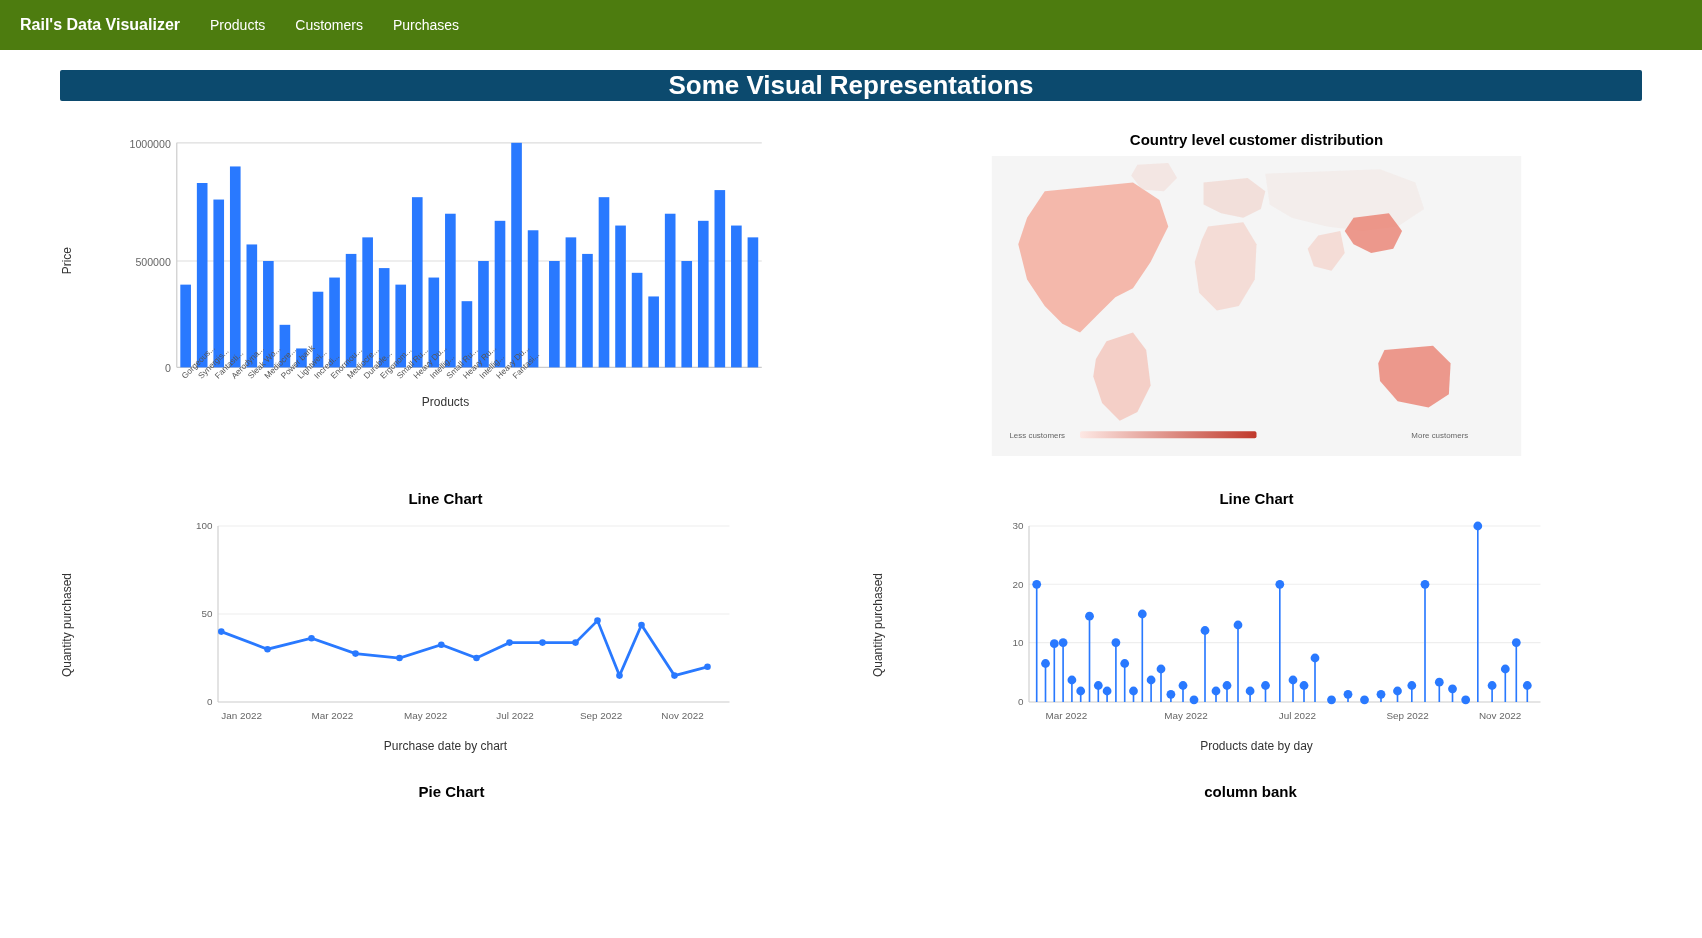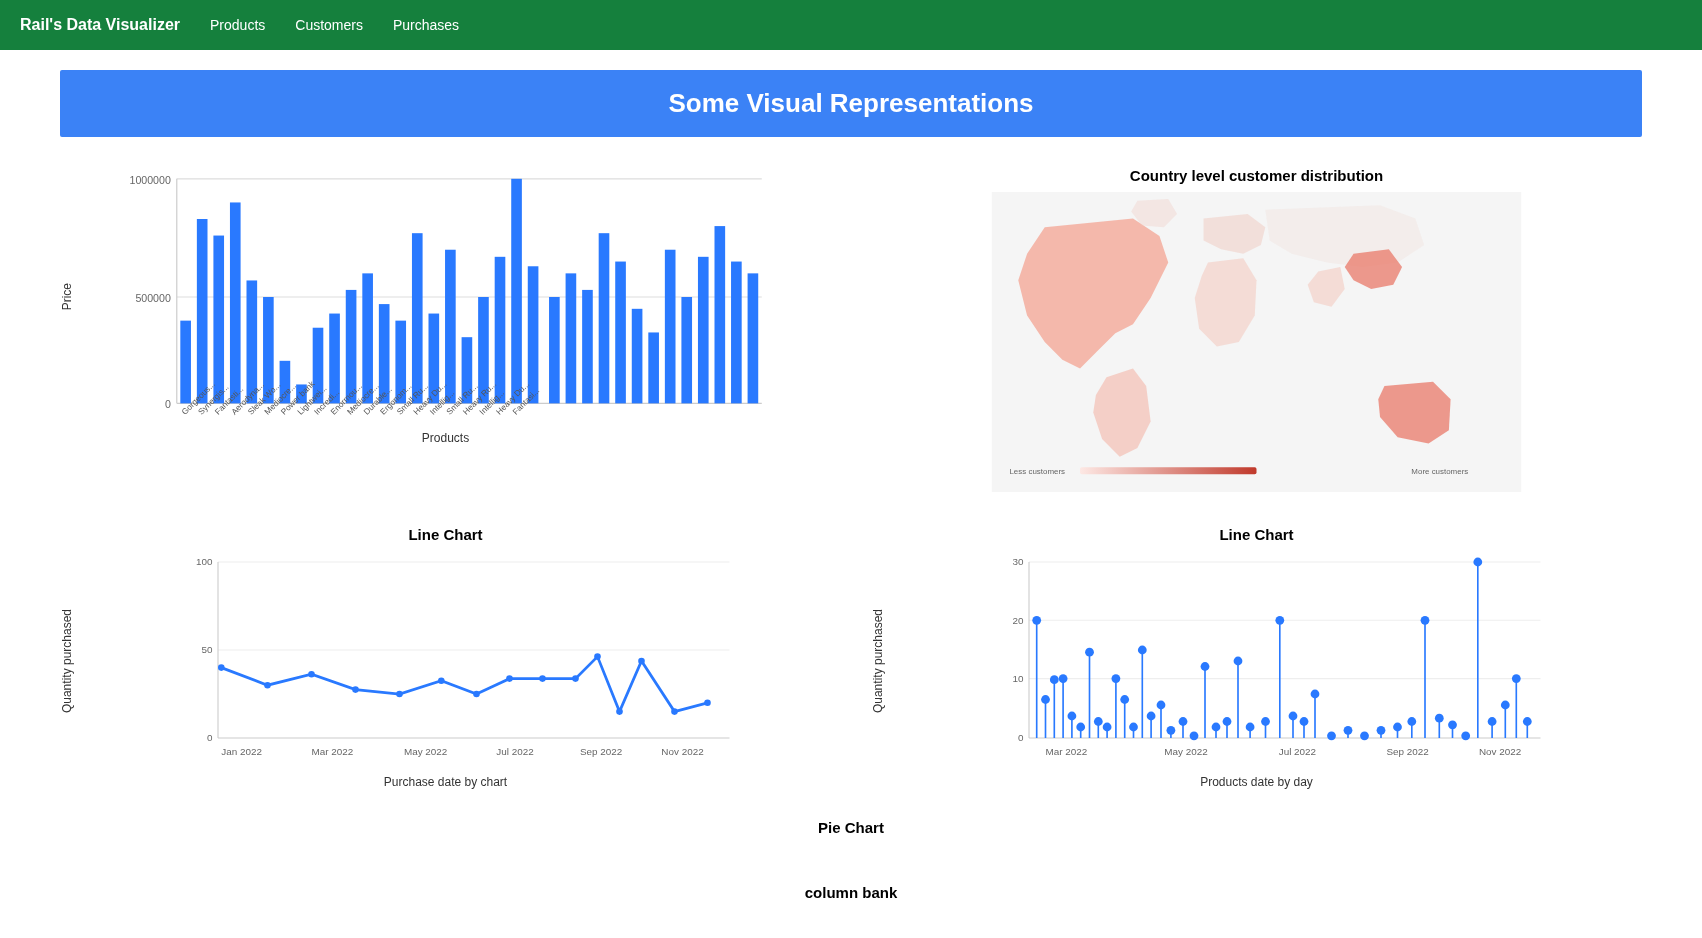--- a/index.html
+++ b/index.html
@@ -1,20 +1,20 @@
 <!DOCTYPE html>
 <html><head>
   <meta charset="utf-8">
   <style>
     * { box-sizing: border-box; margin: 0; padding: 0; }
     body { font-family: Arial, sans-serif; background: #fff; }
 
     
     .navbar {
-      background: #15803d;
+      background: #4d7c0f;
       height: 50px;
       display: flex;
       align-items: center;
       padding: 0 20px;
       gap: 30px;
     }
     .navbar-brand {
       color: #fff;
       font-weight: bold;
       font-size: 16px;
@@ -26,24 +26,23 @@
       text-decoration: none;
     }
 
     
     .main-content {
       padding: 20px 60px 40px;
     }
 
     
     .page-title-banner {
-      background: #3b82f6;
+      background: #0c4a6e;
       color: #fff;
       text-align: center;
-      padding: 18px;
       font-size: 26px;
       font-weight: bold;
       margin-bottom: 30px;
       border-radius: 2px;
     }
 
     
     .charts-row {
       display: flex;
       gap: 40px;
@@ -66,22 +65,21 @@
     .axis-label-x {
       text-align: center;
       font-size: 12px;
       color: #333;
       margin-top: 4px;
     }
 
     
     .charts-row-bottom {
       display: flex;
-      gap: 40px;
-      flex-direction: column;
+      gap: 16px;
     }
 
     svg text {
       font-family: Arial, sans-serif;
     }
   </style>
 </head>
 <body>
 
 <nav class="navbar">

